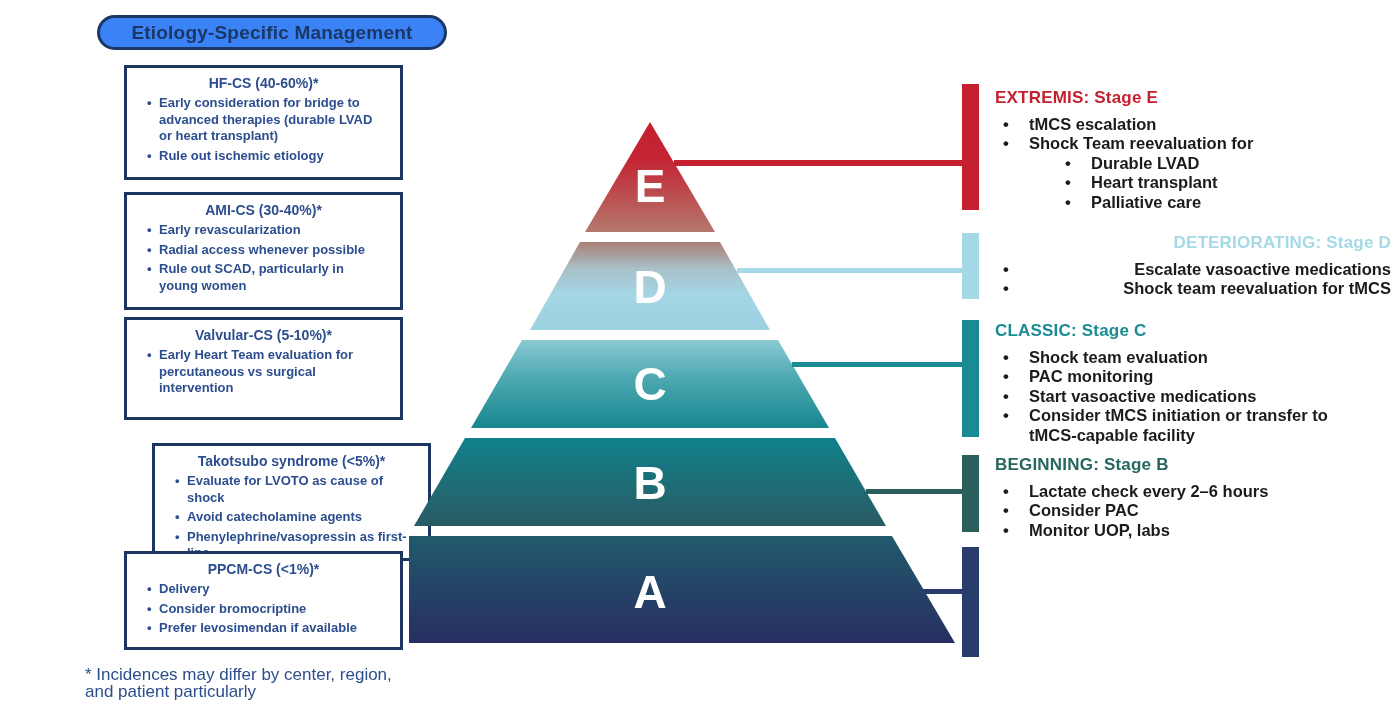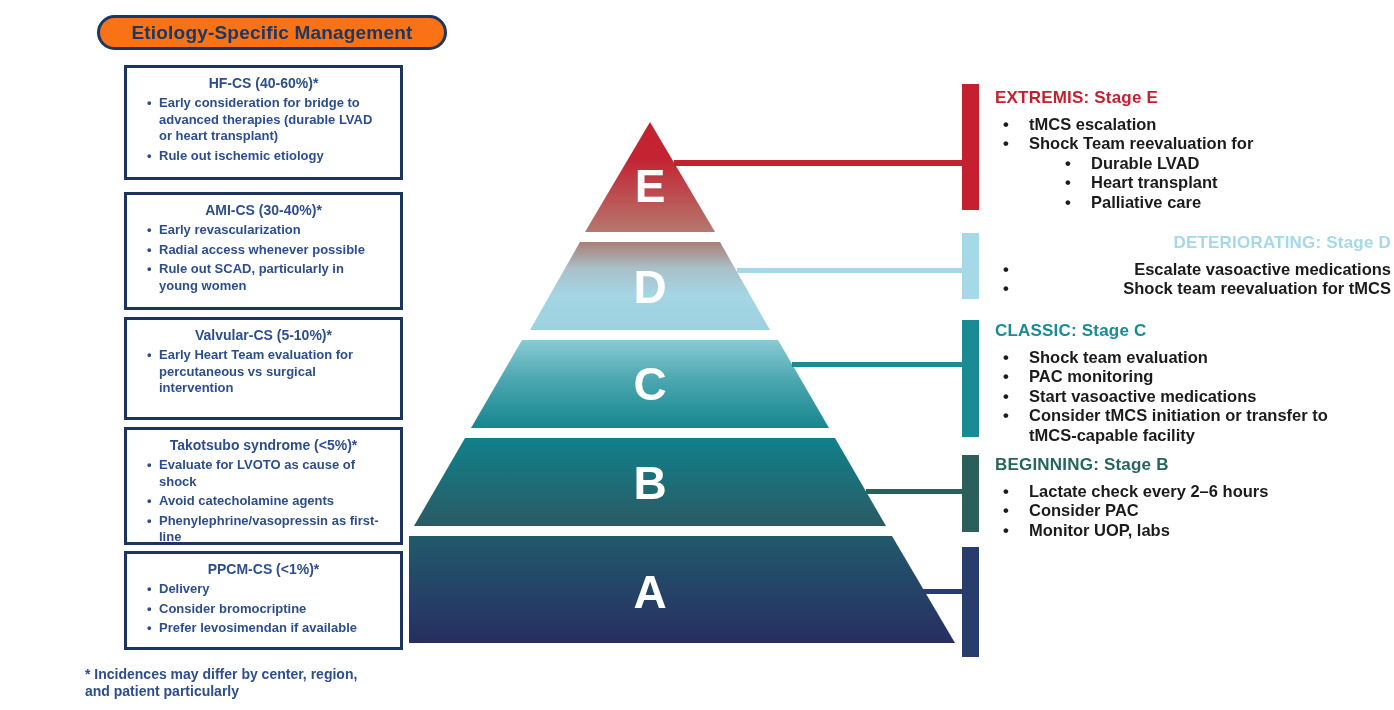--- a/index.html
+++ b/index.html
@@ -3,45 +3,45 @@
 <meta charset="utf-8">
 <style>
   * { margin:0; padding:0; box-sizing:border-box; }
   html,body { background:#ffffff; }
   body { font-family:"Liberation Sans", sans-serif; }
   .canvas { position:relative; width:1394px; height:710px; background:#ffffff; overflow:hidden; }
 
   
   .pill {
     position:absolute; top:15px; height:35px; border:3px solid #1b3764; border-radius:18px;
-    background:#f97316; color:#1b3764; font-weight:700; font-size:19px;
+    background:#3b82f6; color:#1b3764; font-weight:700; font-size:19px;
     display:flex; align-items:center; justify-content:center; letter-spacing:.2px;text-align:right;
   }
   .pill-left { left:97px; width:350px; }
   .pill-right { left:656px; width:371px; }
 
   
   .mbox {
     position:absolute; left:124px; width:279px; border:3px solid #1d3461; background:#fff;
     padding:7px 6px 4px 20px; color:#2d4e8e;
   }
   .mbox-title { text-align:center; font-weight:700; font-size:14px; margin-bottom:4px; margin-left:-14px; }
   .mbox ul { list-style:none; }
   .mbox li {
     position:relative; font-size:13px; font-weight:600; line-height:16.5px;
     padding-left:12px; margin-bottom:3px; white-space:pre-line;
   }
   .mbox li::before { content:"•"; position:absolute; left:0; top:0; }
   .mbox-1 { top:65px;  height:115px; }
   .mbox-2 { top:192px; height:118px; }
   .mbox-3 { top:317px; height:103px; }
-  .mbox-4 { top:427px; height:118px; }
+  .mbox-4 { top:443px; height:118px;margin-left:28px; }
   .mbox-5 { top:551px; height:99px; }
 
-  .footnote { position:absolute; left:85px; top:666px; color:#2d4e8e; font-size:14px; font-weight:700; line-height:17px; }
+  .footnote { position:absolute; left:85px; top:666px; color:#2d4e8e; font-size:17px; font-weight:400; line-height:17px; }
 
   
   .pyramid { position:absolute; left:385px; top:120px; width:575px; height:525px; }
   .band { position:absolute; left:0; width:575px; }
   .band-e { top:0;   height:112px; clip-path:polygon(265px 2px, 330px 112px, 200px 112px); }
   .band-d { top:122px; height:88px;  clip-path:polygon(195px 0, 335px 0, 385px 88px, 145px 88px); }
   .band-c { top:220px; height:88px;  clip-path:polygon(137px 0, 393px 0, 444px 88px, 86px 88px); }
   .band-b { top:318px; height:88px;  clip-path:polygon(80px 0, 450px 0, 501px 88px, 29px 88px); }
   .band-a { top:416px; height:107px; clip-path:polygon(24px 0, 507px 0, 570px 107px, 24px 107px); }
   .band-letter {

